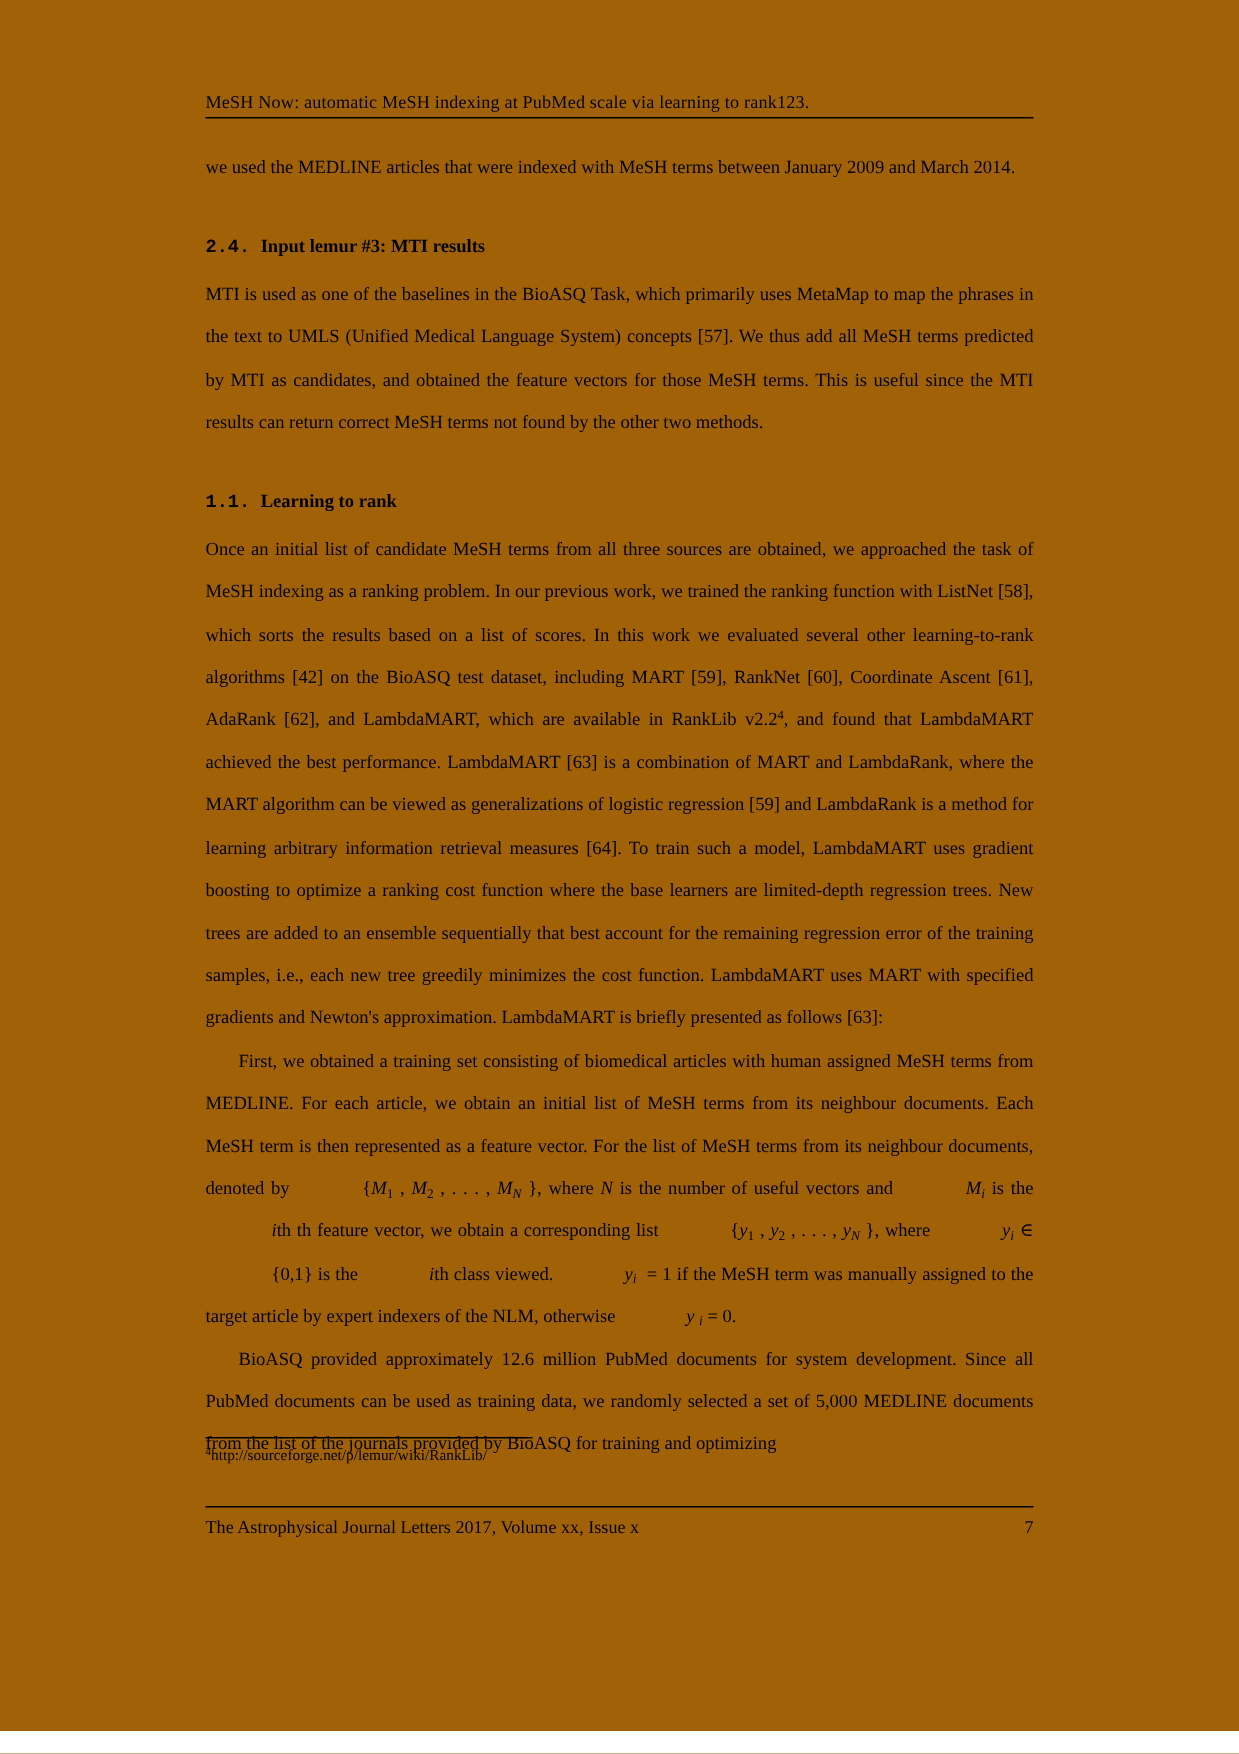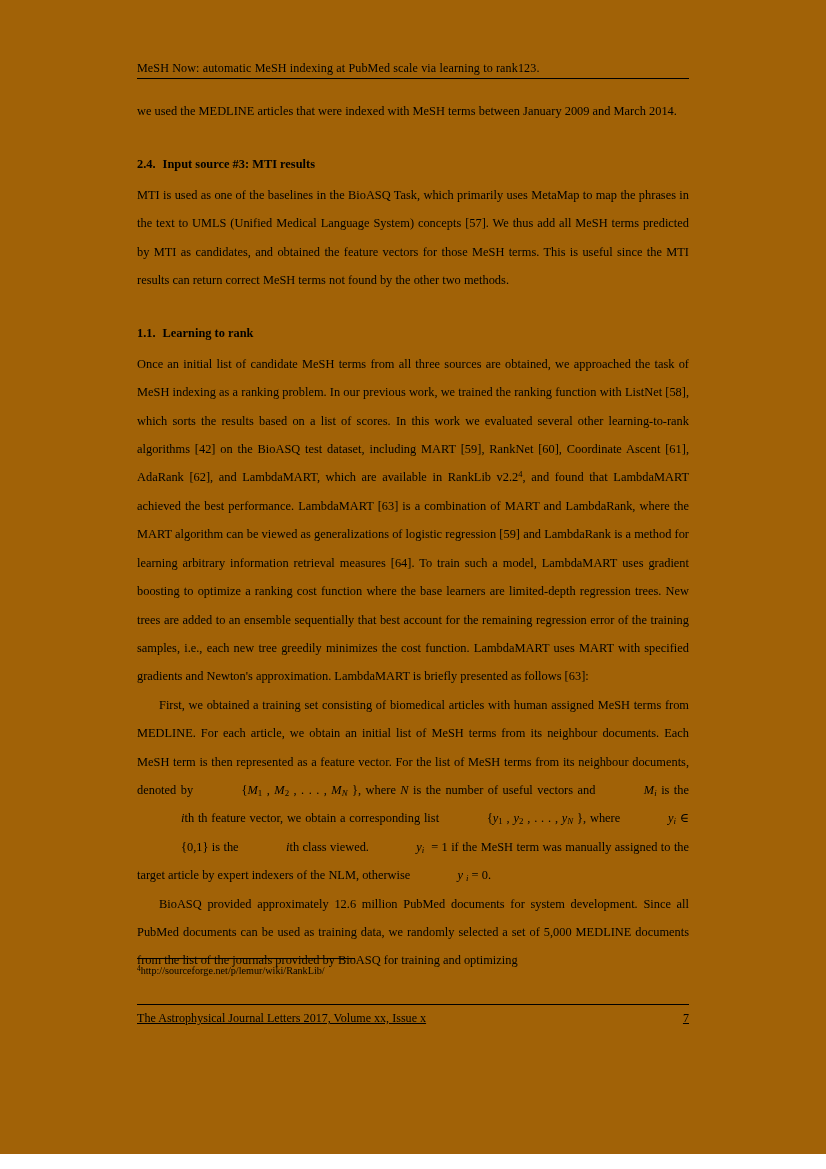--- a/index.html
+++ b/index.html
@@ -61,21 +61,21 @@
   }
   h3.heading {
     margin: 0;
     font-size: 12.4px;
     font-weight: bold;
     line-height: 28.4px;
   }
   .gap-before-heading { height: 25px; }
   .gap-after-heading  { height: 2px; }
 
-  .heading-num { margin-right: 7px; }
+  .heading-num { margin-right: 7px; font-family: Liberation Mono, monospace; }
 
   
   .mi {
     font-style: italic;
   }
   .mvar {
     font-style: italic;
   }
   sub.msub {
     font-style: italic;
@@ -128,21 +128,20 @@
   .footer-rule {
     border-top: 1.4px solid #000;
     margin-bottom: 5px;
   }
   .footer-row {
     display: flex;
     justify-content: space-between;
     align-items: baseline;
     font-size: 12.1px;
     line-height: 17px;
-    text-decoration: underline;
   }
   .footer-left { white-space: nowrap; }
   .footer-right { white-space: nowrap; }
 </style>
 </head>
 <body>
 
 <div class="page">
 
   <div class="runhead">
@@ -150,21 +149,21 @@
     <div class="runhead-rule"></div>
   </div>
 
   <div class="body">
 
     <p class="para">we used the MEDLINE articles that were indexed with MeSH terms between January 2009 and March 2014.</p>
 
     <div class="gap-before-heading"></div>
 
     <h3 class="heading">
-      <span class="heading-num">2.4.</span><span>Input source #3: MTI results</span>
+      <span class="heading-num">2.4.</span><span>Input lemur #3: MTI results</span>
     </h3>
     <div class="gap-after-heading"></div>
 
     <p class="para">MTI is used as one of the baselines in the BioASQ Task, which primarily uses MetaMap to map the phrases in the text to UMLS (Unified Medical Language System) concepts [57].  We thus add all MeSH terms predicted by MTI as candidates, and obtained the feature vectors for those MeSH terms.  This is useful since the MTI results can return correct MeSH terms not found by the other two methods.</p>
 
     <div class="gap-before-heading"></div>
 
     <h3 class="heading">
       <span class="heading-num">1.1.</span><span>Learning to rank</span>
     </h3>

